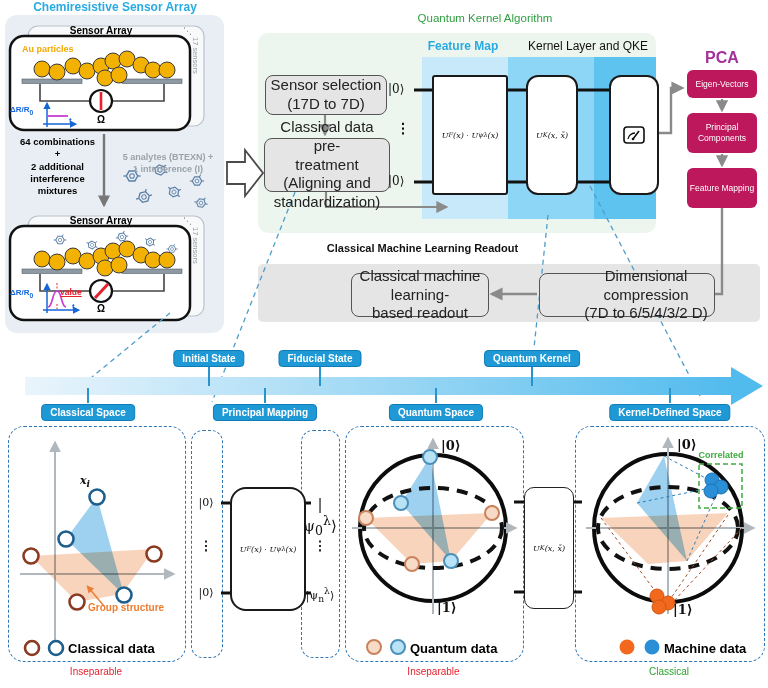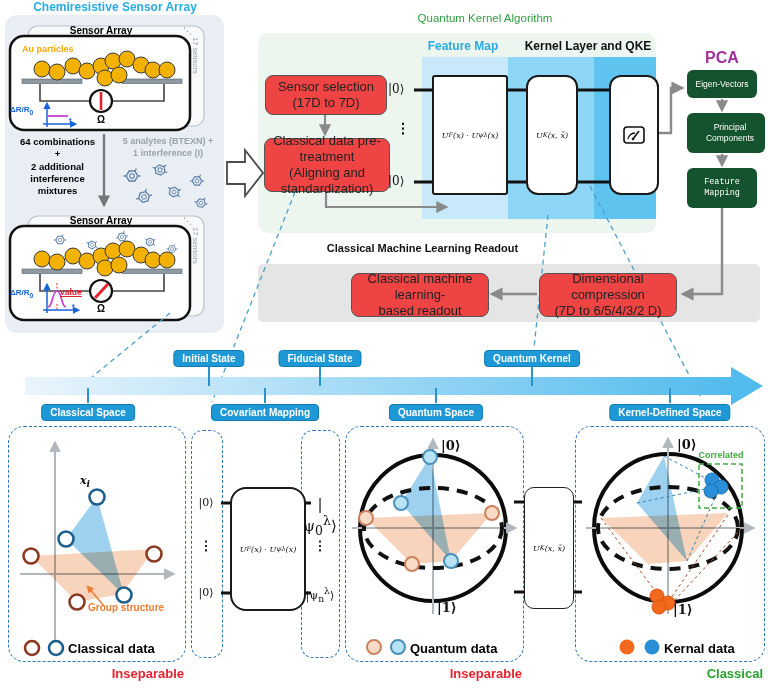--- a/index.html
+++ b/index.html
@@ -17,34 +17,34 @@
   .band1{left:422px;width:86px;background:#c7e9fa;}
   .band2{left:508px;width:86px;background:#8ed6f5;}
   .band3{left:594px;width:62px;background:#5fc3ef;}
   .readout-band{left:258px;top:264px;width:502px;height:58px;background:#e5e5e5;border-radius:5px;}
   .dashpanel{border:1.6px dashed #2e75b6;border-radius:16px;background:#fff;}
   .p1{left:8px;top:426px;width:176px;height:234px;}
   .p2a{left:191px;top:430px;width:30px;height:226px;border-radius:12px;}
   .p2b{left:301px;top:430px;width:37px;height:226px;border-radius:12px;}
   .p3{left:345px;top:426px;width:177px;height:234px;}
   .p4{left:575px;top:426px;width:188px;height:234px;}
-  .whitebox{background:#ef4444;border:1.5px solid #555;border-radius:8px;
+  .whitebox{background:#e5e5e5;border:1.5px solid #555;border-radius:8px;
             display:flex;align-items:center;justify-content:center;
-            font-size:13px;line-height:1.25;color:#222;}
+            font-size:15px;line-height:1.25;color:#222;}
   .qbox{background:#fff;border:2px solid #1a1a1a;display:flex;align-items:center;
         justify-content:center;font-family:"DejaVu Serif",serif;font-style:italic;color:#111;}
-  .pcabox{background:#14532d;color:#fff;border-radius:6px;display:flex;align-items:center;
+  .pcabox{background:#be185d;color:#fff;border-radius:6px;display:flex;align-items:center;
           justify-content:center;font-size:8.5px;line-height:1.25;}
   .badge{position:absolute;transform:translateX(-50%);background:#1f99d6;color:#fff;
          font-weight:bold;font-size:10px;padding:2px 8px;border-radius:4px;
          border:1px solid #0e7cb5;white-space:nowrap;z-index:2;}
   .ket{font-family:"DejaVu Serif",serif;color:#111;}
-  .status{font-weight:bold;font-size:13px;text-align:right;}
+  .status{font-weight:normal;font-size:10px;}
   .title-blue{color:#29abe2;font-weight:bold;}
-  .smallgray{color:#9aa3ab;font-weight:bold;}
+  .smallgray{color:#9aa3ab;font-weight:bold;margin-top:16px;}
 </style>
 </head>
 <body>
 
 <div id="fig">
 
   <div class="bg panel-left"></div>
   <div class="bg panel-green"></div>
   <div class="bg band band1"></div>
   <div class="bg band band2"></div>
@@ -305,21 +305,21 @@
   <div class="fg center" style="left:10px;top:215px;width:182px;font-size:10px;font-weight:bold;">Sensor Array</div>
   <div class="fg" style="left:183px;top:216px;font-size:9px;color:#777;">⋱</div>
   <div class="fg" style="left:200px;top:227px;transform:rotate(90deg);transform-origin:0 0;font-size:7.5px;color:#95a0a8;width:80px;">17 sensors</div>
   <div class="fg center" style="left:91px;top:303px;width:20px;font-size:10px;font-weight:bold;">Ω</div>
   <div class="fg" style="left:10px;top:288px;font-size:8px;font-weight:bold;color:#1565d8;">ΔR/R<sub>0</sub></div>
   <div class="fg" style="left:60px;top:287px;font-size:8.5px;font-weight:bold;color:#e8212e;text-decoration:underline;">value</div>
   <div class="fg" style="left:72px;top:302px;font-size:8px;font-weight:bold;color:#1565d8;">t</div>
 
   <div class="fg center" style="left:370px;top:12px;width:230px;font-size:11.5px;font-weight:normal;color:#2f9e41;">Quantum Kernel Algorithm</div>
   <div class="fg center title-blue" style="left:408px;top:39px;width:110px;font-size:12px;">Feature Map</div>
-  <div class="fg center" style="left:512px;top:39px;width:152px;font-size:12px;font-weight:bold;color:#111;">Kernel Layer and QKE</div>
+  <div class="fg center" style="left:512px;top:39px;width:152px;font-size:12px;font-weight:normal;color:#111;">Kernel Layer and QKE</div>
 
   <div class="fg whitebox pre center" style="left:265px;top:75px;width:120px;height:38px;">Sensor selection
 (17D to 7D)</div>
   <div class="fg whitebox pre center" style="left:264px;top:138px;width:124px;height:52px;">Classical data pre-
 treatment
 (Aligning and
 standardization)</div>
 
   <div class="fg ket" style="left:388px;top:82px;font-size:12px;">|0⟩</div>
   <div class="fg ket" style="left:396px;top:120px;font-size:14px;font-weight:bold;">⋮</div>
@@ -331,34 +331,34 @@
     <svg width="22" height="18">
       <rect x="1" y="1" width="20" height="16" rx="3" fill="#fff" stroke="#111" stroke-width="1.6"></rect>
       <path d="M5,13 A7,7 0 0 1 12,7" fill="none" stroke="#111" stroke-width="1.3"></path>
       <line x1="10" y1="13" x2="16" y2="5" stroke="#111" stroke-width="1.6"></line>
       <circle cx="10" cy="13" r="1.3" fill="#111"></circle>
     </svg>
   </div>
 
   <div class="fg center" style="left:687px;top:49px;width:70px;font-size:16px;font-weight:bold;color:#a3309c;">PCA</div>
   <div class="fg pcabox center" style="left:687px;top:70px;width:70px;height:28px;">Eigen-Vectors</div>
-  <div class="fg pcabox center" style="left:687px;top:113px;width:70px;height:40px;padding-left:8px;">Principal Components</div>
-  <div class="fg pcabox center" style="left:687px;top:168px;width:70px;height:40px;font-family:Liberation Mono, monospace;">Feature Mapping</div>
+  <div class="fg pcabox center" style="left:687px;top:113px;width:70px;height:40px;">Principal Components</div>
+  <div class="fg pcabox center" style="left:687px;top:168px;width:70px;height:40px;">Feature Mapping</div>
 
   <div class="fg center" style="left:295px;top:242px;width:255px;font-size:11px;font-weight:bold;color:#111;">Classical Machine Learning Readout</div>
   <div class="fg whitebox pre center" style="left:351px;top:273px;width:136px;height:42px;">Classical machine learning-
 based readout</div>
-  <div class="fg whitebox pre center" style="left:539px;top:273px;width:136px;height:42px;">Dimensional compression
+  <div class="fg whitebox pre center" style="left:539px;top:273px;width:136px;height:42px;padding-left:38px;">Dimensional compression
 (7D to 6/5/4/3/2 D)</div>
 
   <div class="badge" style="left:209px;top:350px;">Initial State</div>
   <div class="badge" style="left:320px;top:350px;">Fiducial State</div>
   <div class="badge" style="left:532px;top:350px;">Quantum Kernel</div>
   <div class="badge" style="left:88px;top:404px;">Classical Space</div>
-  <div class="badge" style="left:265px;top:404px;">Covariant Mapping</div>
+  <div class="badge" style="left:265px;top:404px;">Principal Mapping</div>
   <div class="badge" style="left:436px;top:404px;">Quantum Space</div>
   <div class="badge" style="left:670px;top:404px;text-align:center;">Kernel-Defined Space</div>
 
   <div class="fg ket center" style="left:70px;top:474px;width:30px;font-size:11px;font-weight:bold;font-style:italic;">x<sub>i</sub></div>
   <div class="fg" style="left:88px;top:602px;width:100px;font-size:10px;font-weight:bold;color:#ed7d31;">Group structure</div>
   <div class="fg" style="left:68px;top:641px;font-size:13px;font-weight:bold;">Classical data</div>
   <div class="fg center status" style="left:8px;top:666px;width:176px;color:#e8212e;">Inseparable</div>
 
   <div class="fg ket center" style="left:192px;top:496px;width:28px;font-size:11px;">|0⟩</div>
   <div class="fg ket center" style="left:192px;top:538px;width:28px;font-size:13px;font-weight:bold;">⋮</div>
@@ -371,16 +371,16 @@
   <div class="fg ket" style="left:441px;top:438px;font-size:13px;font-weight:bold;">|0⟩</div>
   <div class="fg ket" style="left:437px;top:600px;font-size:13px;font-weight:bold;">|1⟩</div>
   <div class="fg" style="left:410px;top:641px;font-size:13px;font-weight:bold;">Quantum data</div>
   <div class="fg center status" style="left:345px;top:666px;width:177px;color:#e8212e;">Inseparable</div>
 
   <div class="fg qbox" style="left:524px;top:487px;width:48px;height:120px;border:1.8px solid #222;border-radius:10px;font-size:8px;">U<sub>K</sub> (x, x̃)</div>
 
   <div class="fg center" style="left:692px;top:450px;width:58px;font-size:9px;font-weight:bold;color:#3faa3f;">Correlated</div>
   <div class="fg ket" style="left:677px;top:437px;font-size:13px;font-weight:bold;">|0⟩</div>
   <div class="fg ket" style="left:673px;top:602px;font-size:13px;font-weight:bold;">|1⟩</div>
-  <div class="fg" style="left:664px;top:641px;font-size:13px;font-weight:bold;">Kernal data</div>
+  <div class="fg" style="left:664px;top:641px;font-size:13px;font-weight:bold;">Machine data</div>
   <div class="fg center status" style="left:575px;top:666px;width:188px;color:#27a22b;">Classical</div>
 
 </div>
 
 </body></html>

